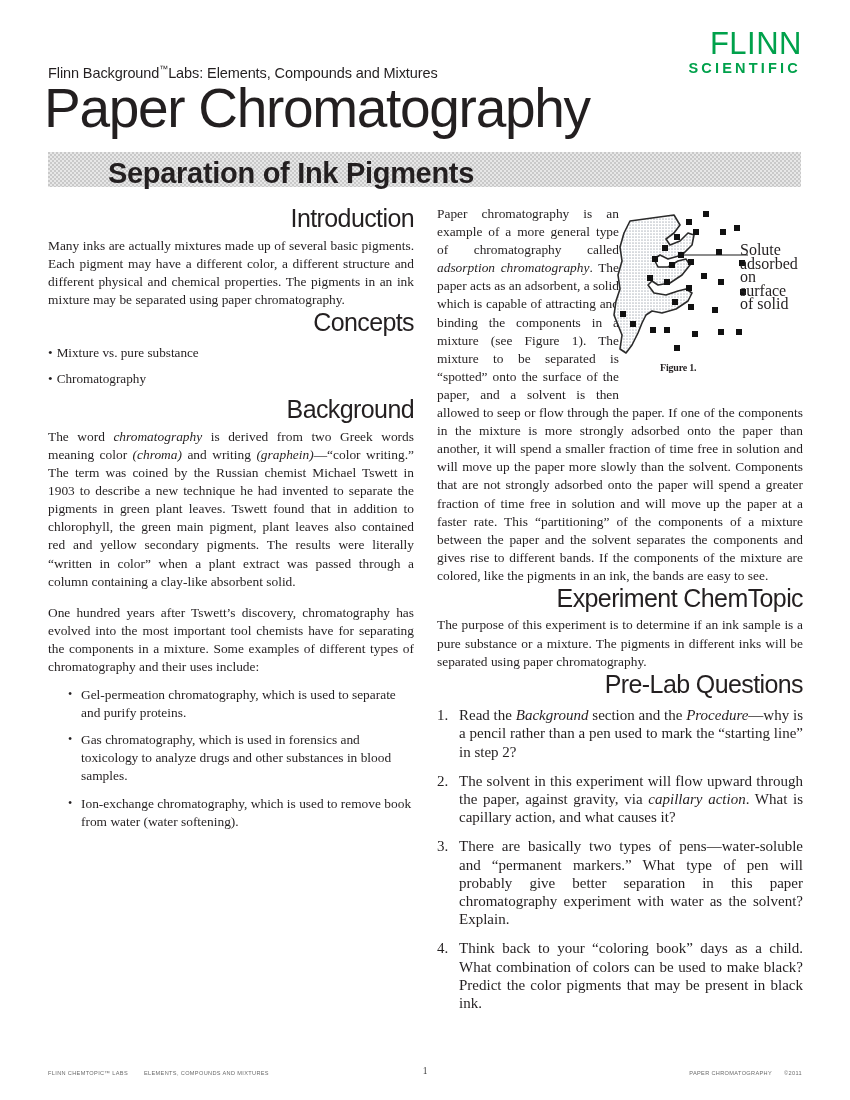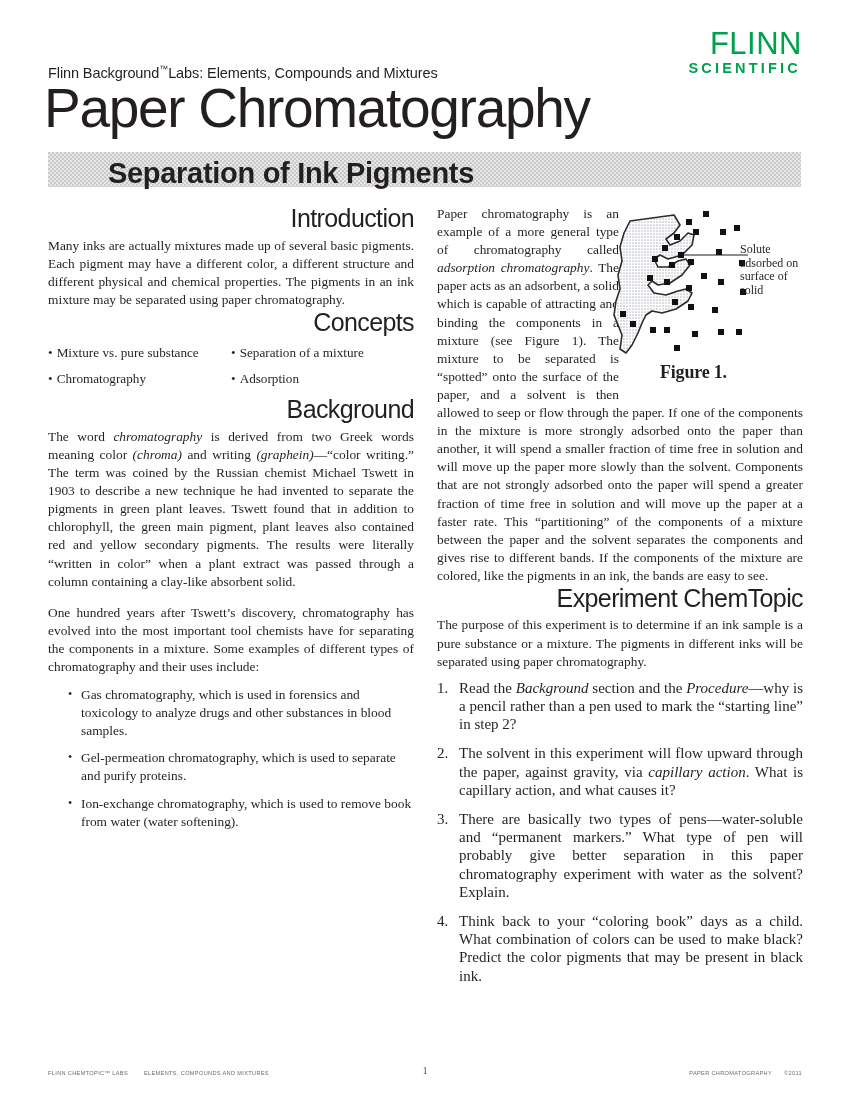--- a/index.html
+++ b/index.html
@@ -201,31 +201,31 @@
     position: absolute;
     left: 608px;
     top: 203px;
     width: 205px;
     height: 175px;
   }
   .figure-caption {
     position: absolute;
     left: 660px;
     top: 362px;
-    font-size: 18px;
+    font-size: 10px;
     font-weight: bold;
     color: #231f20;
     letter-spacing: -0.2px;
   }
   .figure-label {
     position: absolute;
     left: 740px;
     top: 243px;
     width: 62px;
-    font-size: 12px;
+    font-size: 16px;
     line-height: 13.6px;
     color: #231f20;
   }
 
   
   .wrap-shim {
     float: right;
     width: 184px;
     height: 182px;
     shape-outside: inset(0);
@@ -290,45 +290,42 @@
 
     <h2 class="section">Introduction</h2>
     <p class="body">Many inks are actually mixtures made up of several basic pigments. Each pigment may have a different color, a different structure and different physical and chemical properties. The pigments in an ink mixture may be separated using paper chromatography.</p>
 
     <h2 class="section sec-gap">Concepts</h2>
     <div class="concepts">
       <div class="concepts-col">
         <div class="concept-item"><span class="bullet">•</span><span>Mixture vs. pure substance</span></div>
         <div class="concept-item"><span class="bullet">•</span><span>Chromatography</span></div>
       </div>
-      <div class="concepts-col">
-        <div class="concept-item"><span class="bullet">•</span><span>Separation of a mixture</span></div>
-        <div class="concept-item"><span class="bullet">•</span><span>Adsorption</span></div>
-      </div>
     </div>
 
     <h2 class="section sec-gap">Background</h2>
     <p class="body"><span>The word </span><i>chromatography</i><span> is derived from two Greek words meaning color </span><i>(chroma)</i><span> and writing </span><i>(graphein)</i><span>—“color writing.” The term was coined by the Russian chemist Michael Tswett in 1903 to describe a new technique he had invented to separate the pigments in green plant leaves. Tswett found that in addition to chlorophyll, the green main pigment, plant leaves also contained red and yellow secondary pigments. The results were literally “written in color” when a plant extract was passed through a column containing a clay-like absorbent solid.</span></p>
 
     <p class="body">One hundred years after Tswett’s discovery, chromatography has evolved into the most important tool chemists have for separating the components in a mixture. Some examples of different types of chromatography and their uses include:</p>
 
     <ul class="blist">
+      <li>Gel-permeation chromatography, which is used to separate and purify proteins.</li>
       <li>Gas chromatography, which is used in forensics and toxicology to analyze drugs and other substances in blood samples.</li>
-      <li>Gel-permeation chromatography, which is used to separate and purify proteins.</li>
       <li>Ion-exchange chromatography, which is used to remove book from water (water softening).</li>
     </ul>
   </div>
 
   <div class="col col-right">
     <div class="wrap-shim"></div>
     <p class="body"><span>Paper chromatography is an example of a more general type of chromatography called </span><i>adsorption chromatography</i><span>. The paper acts as an adsorbent, a solid which is capable of attracting and binding the components in a mixture (see Figure 1). The mixture to be separated is “spotted” onto the surface of the paper, and a solvent is then allowed to seep or flow through the paper. If one of the components in the mixture is more strongly adsorbed onto the paper than another, it will spend a smaller fraction of time free in solution and will move up the paper more slowly than the solvent. Components that are not strongly adsorbed onto the paper will spend a greater fraction of time free in solution and will move up the paper at a faster rate. This “partitioning” of the components of a mixture between the paper and the solvent separates the components and gives rise to different bands. If the components of the mixture are colored, like the pigments in an ink, the bands are easy to see.</span></p>
 
     <h2 class="section sec-gap">Experiment ChemTopic</h2>
     <p class="body">The purpose of this experiment is to determine if an ink sample is a pure substance or a mixture. The pigments in different inks will be separated using paper chromatography.</p>
 
+    <h2 class="section sec-gap">Pre-Lab Questions</h2>
     <ol class="qlist">
       <li><span>Read the </span><i>Background</i><span> section and the </span><i>Procedure</i><span>—why is a pencil rather than a pen used to mark the “starting line” in step 2?</span></li>
       <li><span>The solvent in this experiment will flow upward through the paper, against gravity, via </span><i>capillary action</i><span>. What is capillary action, and what causes it?</span></li>
       <li><span>There are basically two types of pens—water-soluble and “permanent markers.” What type of pen will probably give better separation in this paper chromatography experiment with water as the solvent? Explain.</span></li>
       <li><span>Think back to your “coloring book” days as a child. What combination of colors can be used to make black? Predict the color pigments that may be present in black ink.</span></li>
     </ol>
   </div>
 
   <div class="figure-wrap">
     <svg width="205" height="175" viewBox="0 0 205 175">

